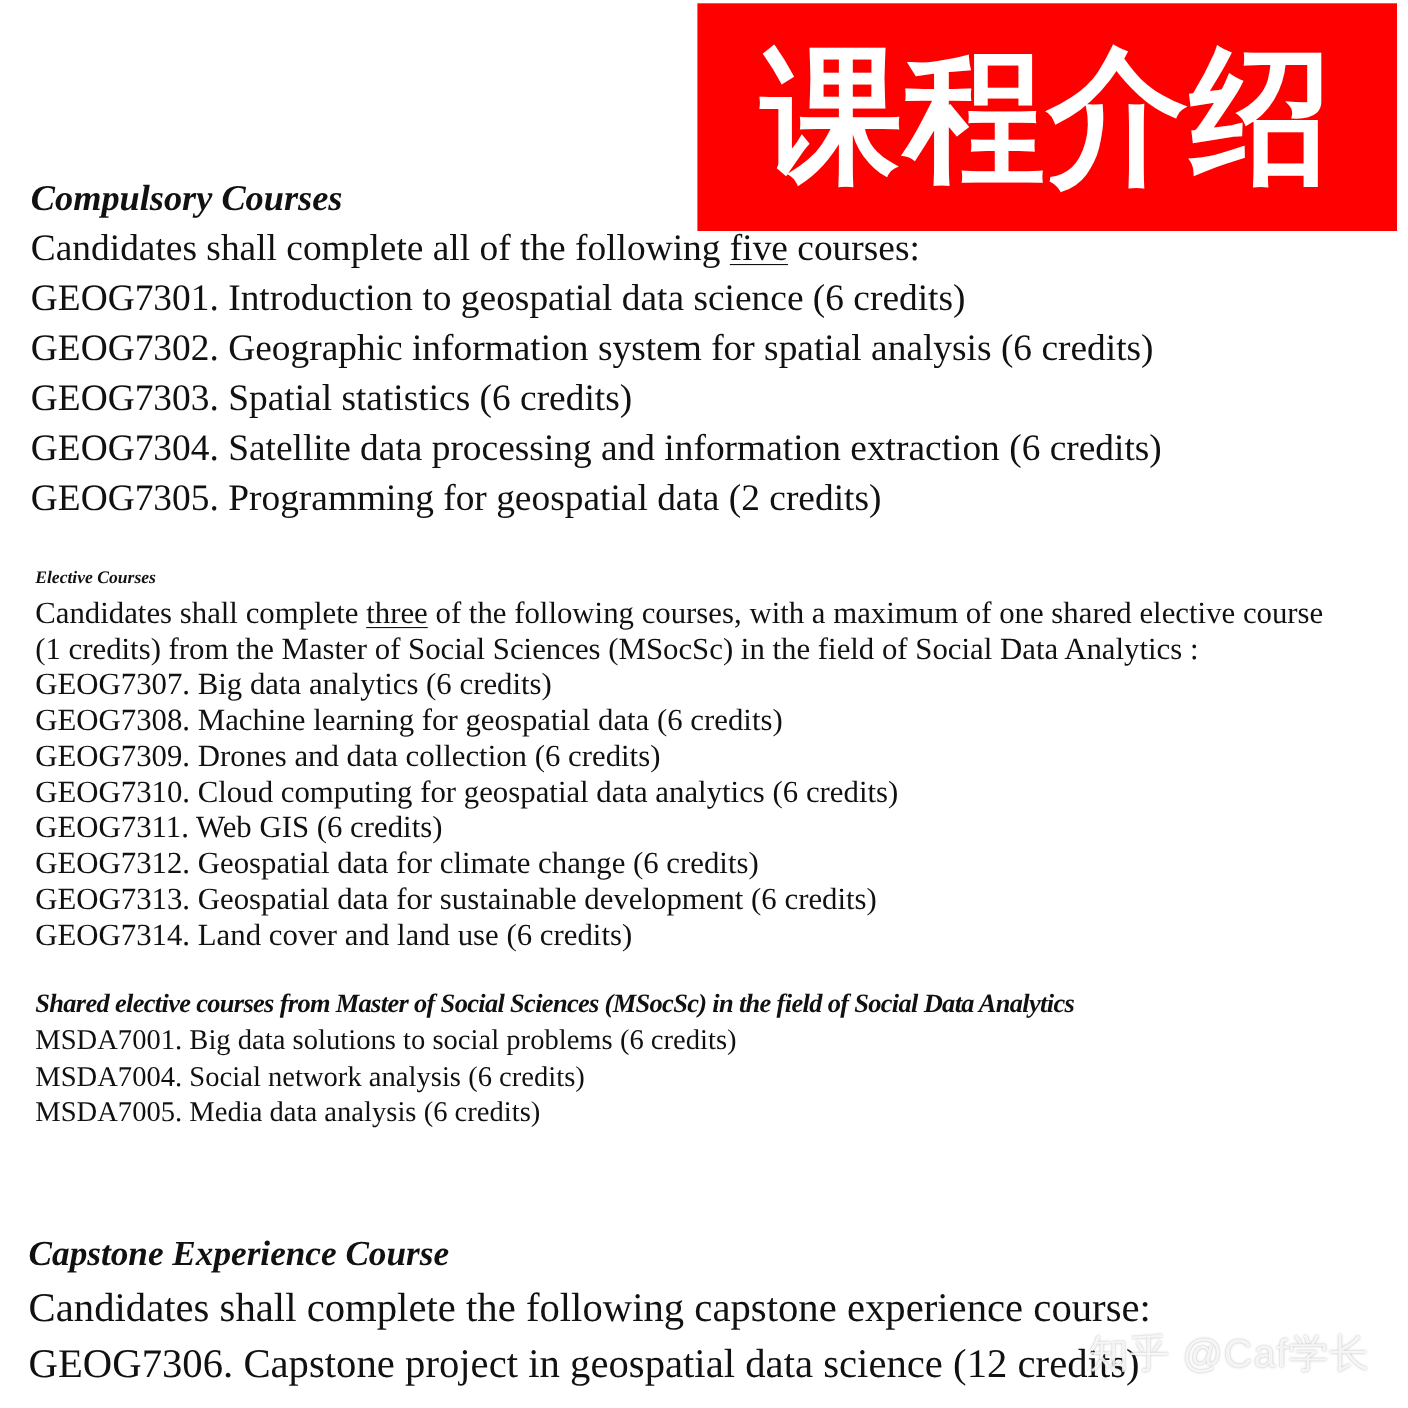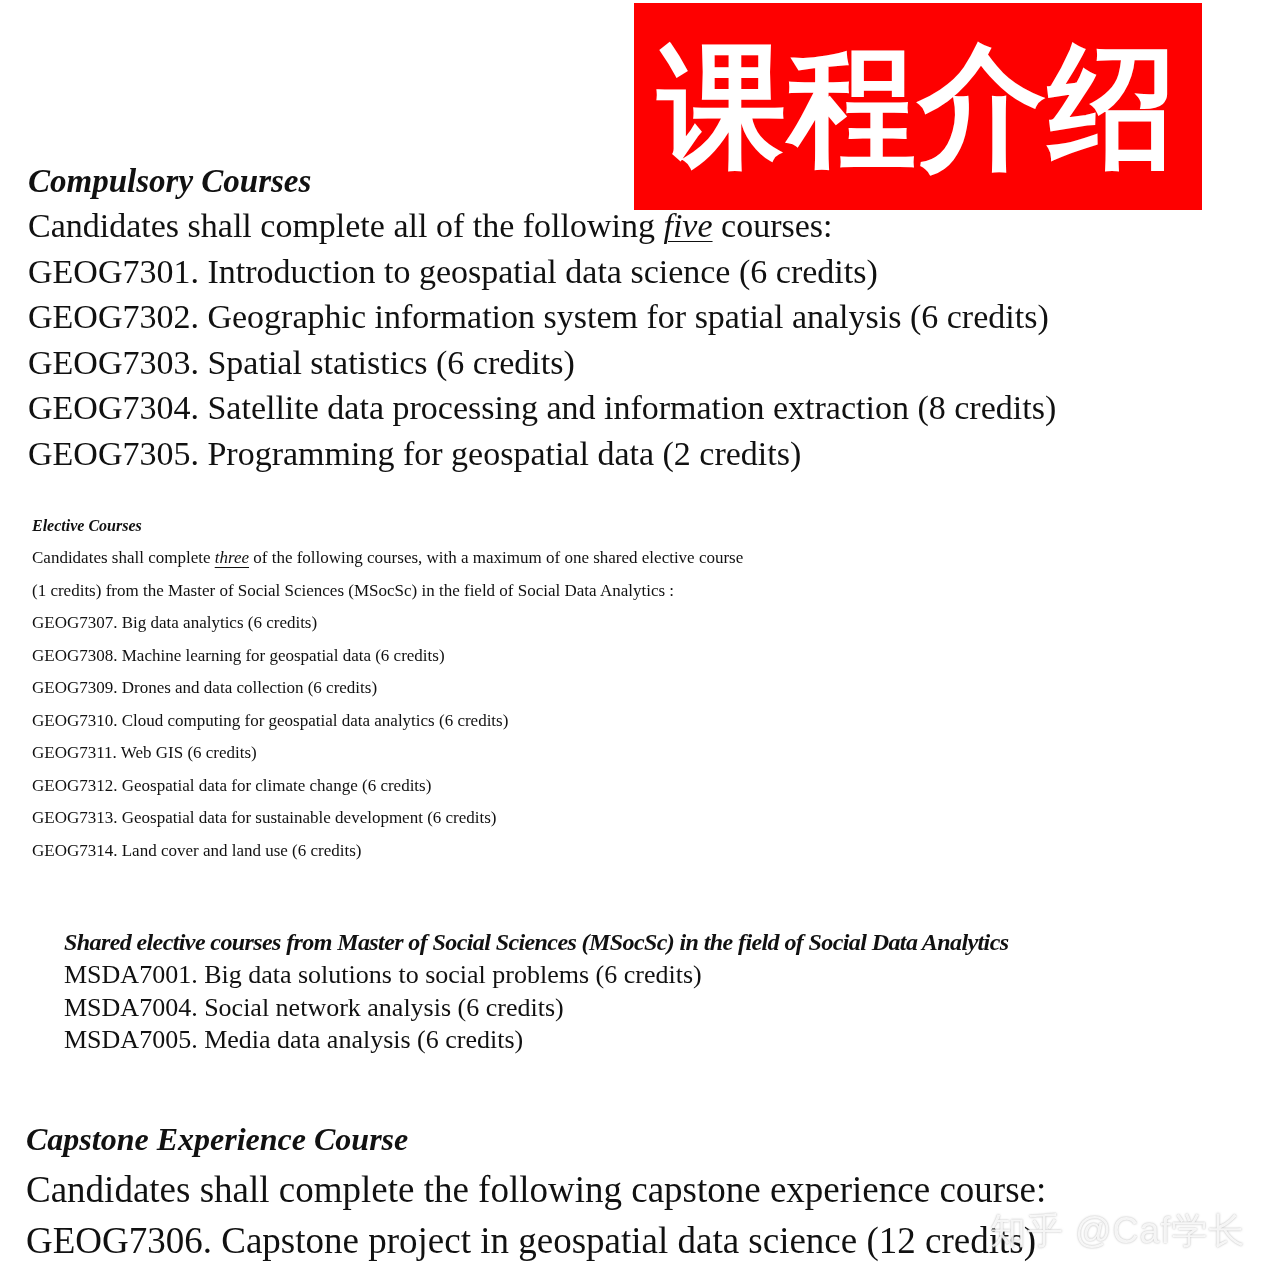--- a/index.html
+++ b/index.html
@@ -12,21 +12,21 @@
     }
     body {
       position: relative;
       font-family: "Liberation Serif", "DejaVu Serif", serif;
       color: #111111;
     }
     .banner {
       position: absolute;
       left: 634px;
       top: 3px;
-      width: 568px;
+      width: 636px;
       height: 207px;
       background: #fe0000;
       display: flex;
       align-items: center;
       justify-content: center;
     }
     .banner-text {
       color: #ffffff;
       font-family: "DejaVu Sans", sans-serif;
       font-weight: bold;
@@ -52,24 +52,24 @@
       line-height: 45.5px;
     }
     .elective { top: 509px; left: 32px; }
     .elective .heading {
       font-style: italic;
       font-weight: bold;
       font-size: 16px;
       line-height: 33px;
     }
     .elective .line {
-      font-size: 17px;
+      font-size: 28px;
       line-height: 32.5px;
     }
-    .shared { top: 926px; left: 32px; margin-left: 32px; }
+    .shared { top: 897px; left: 32px; }
     .shared .heading {
       font-style: italic;
       font-weight: bold;
       font-size: 24px;
       line-height: 33px;
       letter-spacing: -0.6px;
     }
     .shared .line {
       font-size: 26px;
       line-height: 32.5px;
@@ -78,21 +78,21 @@
     .capstone .heading {
       font-style: italic;
       font-weight: bold;
       font-size: 32px;
       line-height: 50px;
     }
     .capstone .line {
       font-size: 37px;
       line-height: 51px;
     }
-    .u { text-decoration: underline; text-underline-offset: 4px; text-decoration-thickness: 1px; font-style: italic; }
+    .u { text-decoration: underline; text-underline-offset: 4px; text-decoration-thickness: 1px; }
     .watermark {
       position: absolute;
       left: 990px;
       top: 1207px;
       font-family: Liberation Sans, sans-serif;
       font-size: 36px;
       color: rgba(255,255,255,0.85);
       text-shadow: 0 0 2px rgba(120,120,120,0.6);
       white-space: nowrap;
       letter-spacing: 1px;
@@ -104,21 +104,21 @@
 <div class="banner">
   <span class="banner-text">课程介绍</span>
 </div>
 
 <div class="block compulsory">
   <div class="heading">Compulsory Courses</div>
   <div class="line"><span>Candidates shall complete all of the following </span><span class="u">five</span><span> courses:</span></div>
   <div class="line">GEOG7301. Introduction to geospatial data science (6 credits)</div>
   <div class="line">GEOG7302. Geographic information system for spatial analysis (6 credits)</div>
   <div class="line">GEOG7303. Spatial statistics (6 credits)</div>
-  <div class="line">GEOG7304. Satellite data processing and information extraction (8 credits)</div>
+  <div class="line">GEOG7304. Satellite data processing and information extraction (6 credits)</div>
   <div class="line">GEOG7305. Programming for geospatial data (2 credits)</div>
 </div>
 
 <div class="block elective">
   <div class="heading">Elective Courses</div>
   <div class="line"><span>Candidates shall complete </span><span class="u">three</span><span> of the following courses, with a maximum of one shared elective course</span></div>
   <div class="line">(1 credits) from the Master of Social Sciences (MSocSc) in the field of Social Data Analytics :</div>
   <div class="line">GEOG7307. Big data analytics (6 credits)</div>
   <div class="line">GEOG7308. Machine learning for geospatial data (6 credits)</div>
   <div class="line">GEOG7309. Drones and data collection (6 credits)</div>

